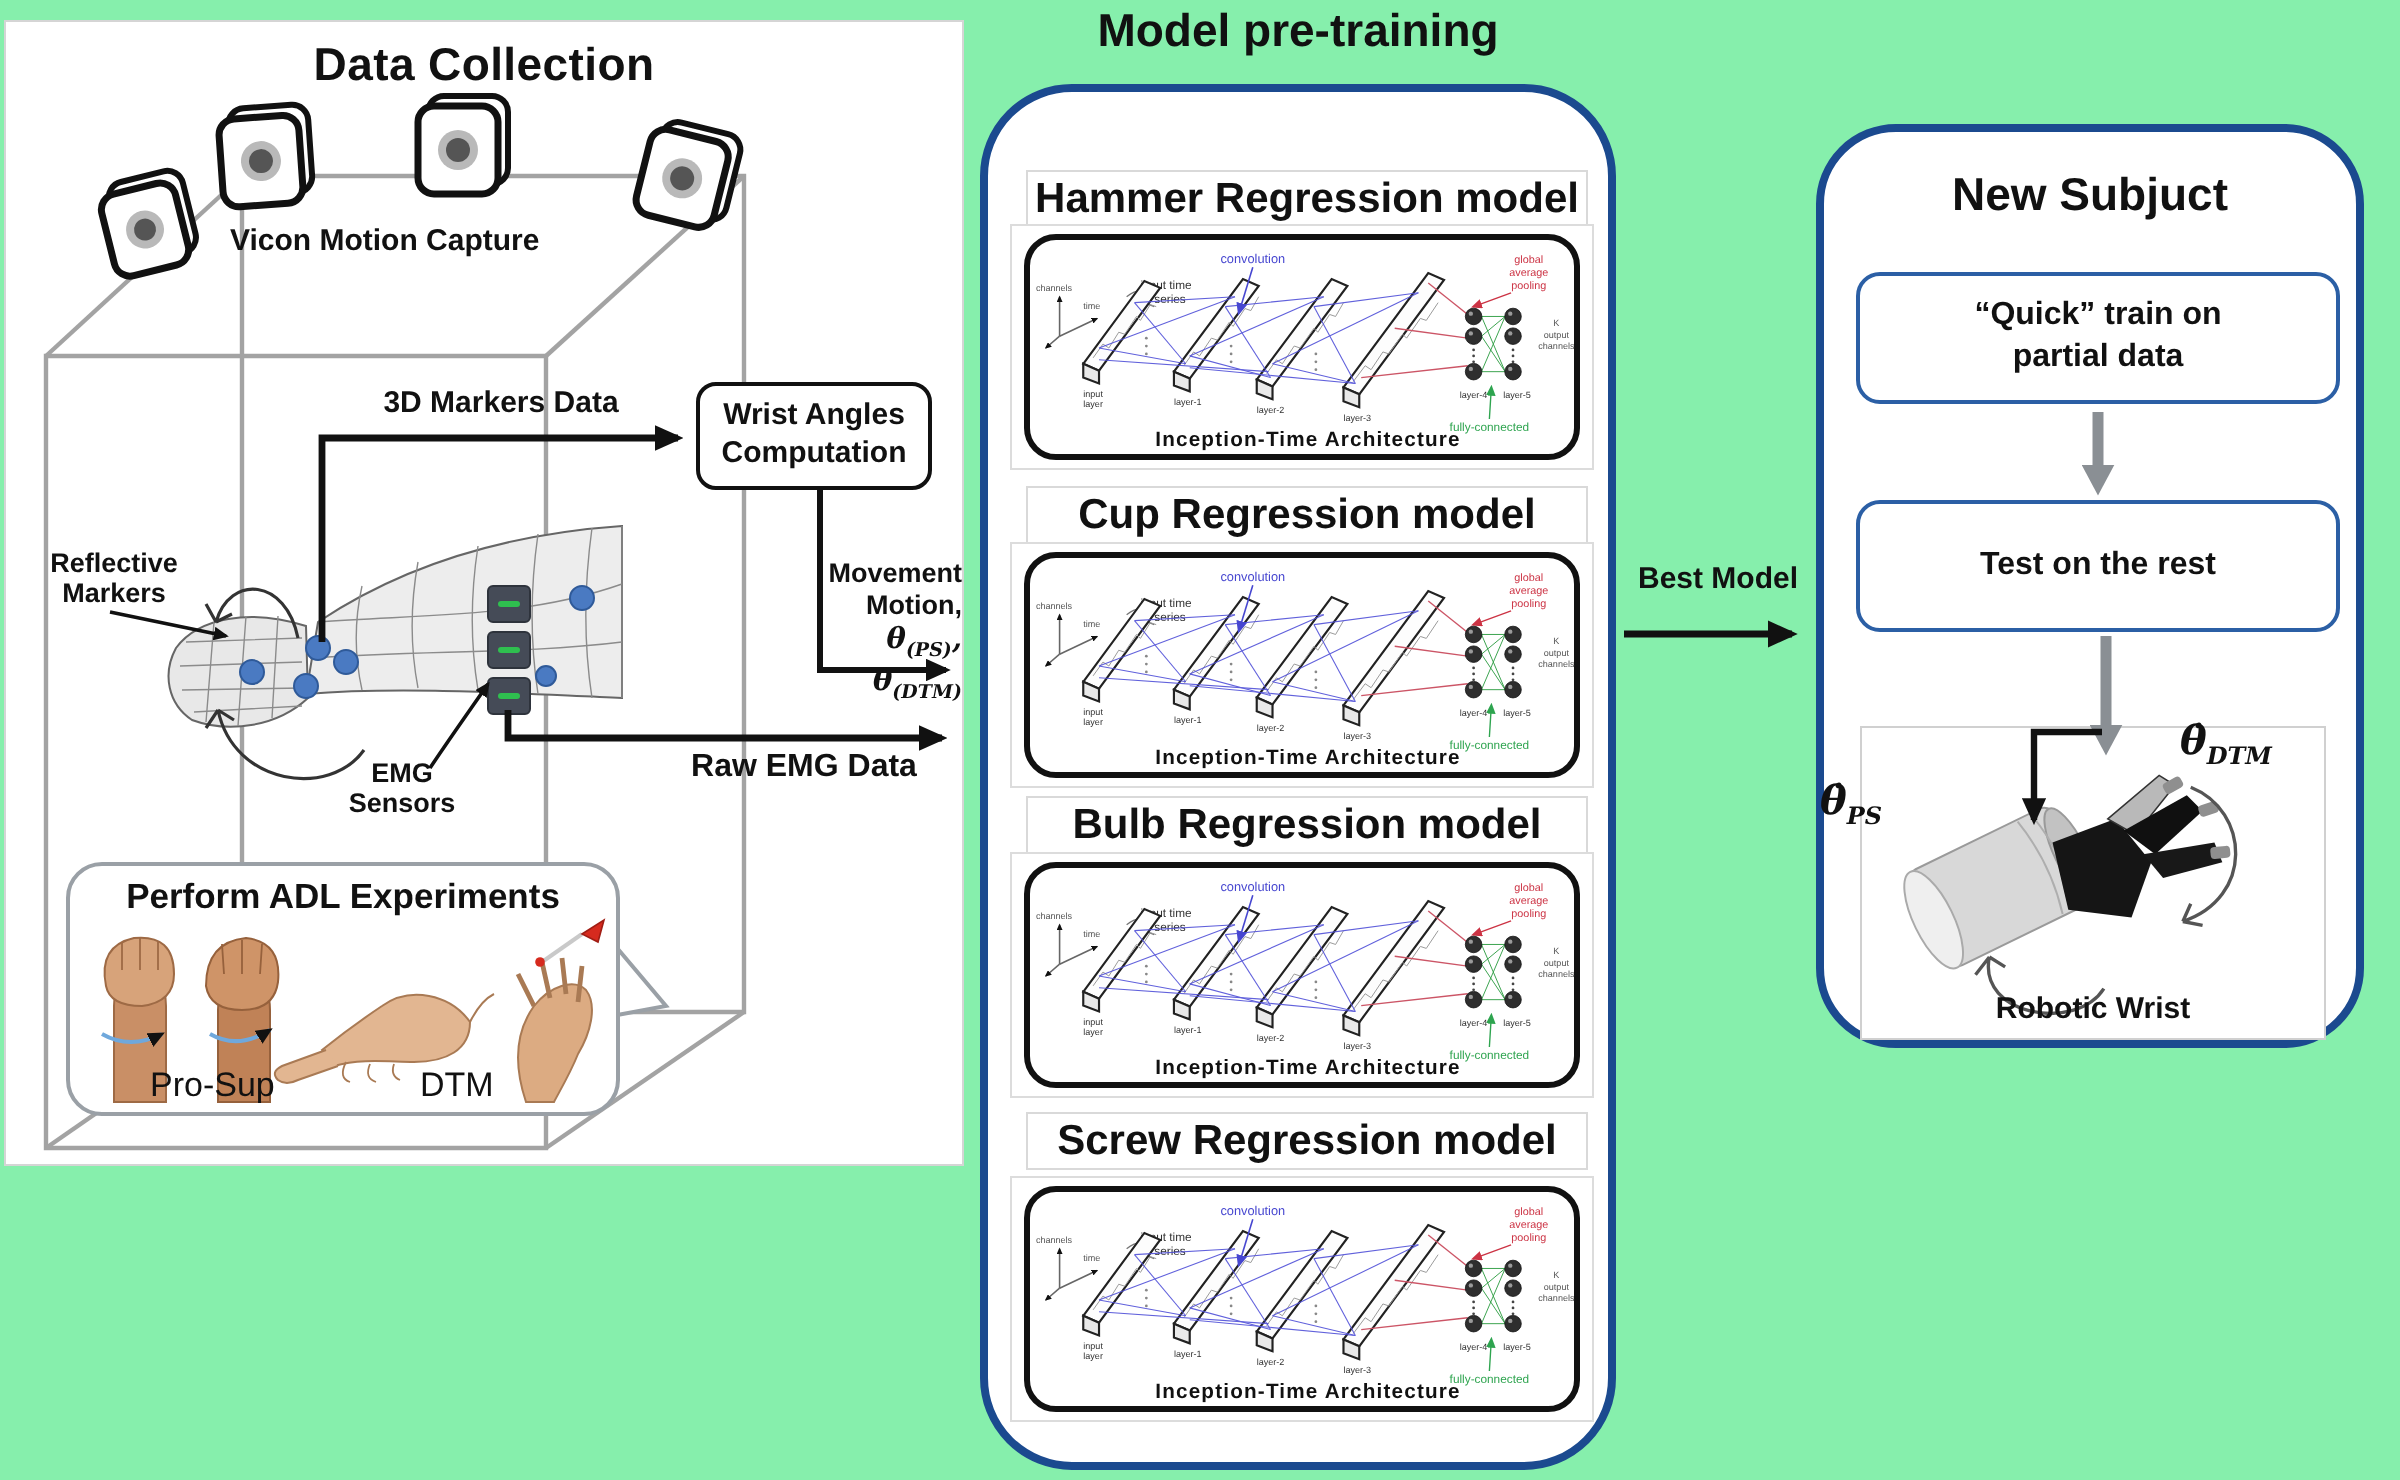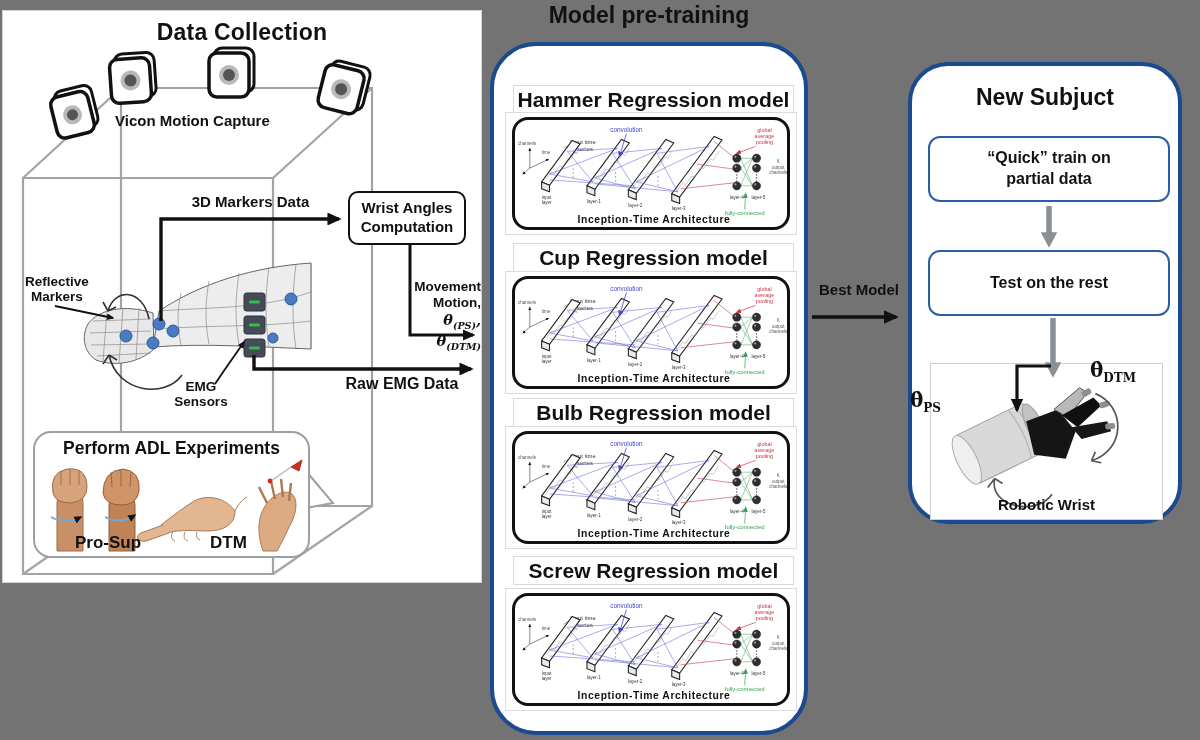--- a/index.html
+++ b/index.html
@@ -1,16 +1,16 @@
 <!DOCTYPE html>
 <html><head>
 <meta charset="utf-8">
 <style>
   html,body{margin:0;padding:0;background:#fff;}
-  .stage{position:relative;width:1200px;height:740px;background:#737373;overflow:hidden;
+  .stage{position:relative;width:1200px;height:740px;background:#86efac;overflow:hidden;
          font-family:"Liberation Sans",sans-serif;color:#111;}
   
   .dc-panel{position:absolute;left:2px;top:10px;width:480px;height:573px;
             border:1.5px solid #d5d5d5;background:#fff;box-sizing:border-box;}
   .dc-title{position:absolute;left:0;top:8px;width:100%;text-align:center;
             font-size:23px;font-weight:700;letter-spacing:.2px;}
   .dc-svg{position:absolute;left:0;top:0;width:480px;height:573px;}
   .lbl{position:absolute;font-weight:700;line-height:1.12;}
   .lbl-vicon{left:112px;top:102px;width:200px;font-size:15px;}
   .lbl-3dm{left:150px;top:183px;width:195px;font-size:15px;text-align:center;}
@@ -23,21 +23,21 @@
              font-size:15px;font-weight:700;line-height:1.25;}
   .mv-block{position:absolute;left:394px;top:236px;width:84px;text-align:right;
             font-size:13.5px;font-weight:700;line-height:1.2;margin-top:32px;}
   .mv-theta{font-family:"DejaVu Serif",serif;font-style:italic;font-size:14.5px;}
   .mv-theta sub{font-size:9.5px;font-style:italic;}
   
   .adl-bubble{position:absolute;left:30px;top:420px;width:277px;height:127px;
               border:2px solid #9aa0a6;border-radius:18px;background:#fff;box-sizing:border-box;}
   .adl-title{position:absolute;left:0;top:5px;width:100%;text-align:center;
              font-size:17.5px;font-weight:700;}
-  .adl-lbl{position:absolute;bottom:3px;font-size:17px;font-weight:700;}
+  .adl-lbl{position:absolute;bottom:3px;font-size:17px;font-weight:400;}
   .adl-hands{position:absolute;left:4px;top:26px;width:265px;height:96px;}
   
   .mp-title{position:absolute;left:490px;top:2px;width:318px;text-align:center;
             font-size:23px;font-weight:700;}
   .mp-container{position:absolute;left:490px;top:42px;width:318px;height:693px;
                 border:4.5px solid #1b4a8f;border-radius:46px;box-sizing:border-box;background:#fff;}
   .m-title{position:absolute;left:513px;width:279px;height:27px;border:1px solid #d9d9d9;
            background:#fff;text-align:center;font-size:21px;font-weight:700;line-height:27px;}
   .m-panel{position:absolute;left:505px;width:292px;height:123px;border:1px solid #dcdcdc;
            background:#fff;box-sizing:border-box;}
@@ -52,21 +52,21 @@
                 border:4.5px solid #1b4a8f;border-radius:40px;box-sizing:border-box;background:#fff;}
   .ns-title{position:absolute;left:908px;top:84px;width:274px;text-align:center;
             font-size:23px;font-weight:700;}
   .ns-box{position:absolute;left:928px;width:242px;height:66px;border:2px solid #2b5fa5;
           border-radius:12px;background:#fff;box-sizing:border-box;display:flex;flex-direction:column;
           justify-content:center;align-items:center;font-size:16px;font-weight:700;line-height:1.3;}
   .robot-panel{position:absolute;left:930px;top:363px;width:233px;height:157px;
                border:1px solid #d0d0d0;background:#fff;box-sizing:border-box;}
   .robot-lbl{position:absolute;left:930px;top:496px;width:233px;text-align:center;
              font-size:15px;font-weight:700;}
-  .theta{position:absolute;font-family:"DejaVu Serif",serif;font-weight:700;font-size:20px;}
+  .theta{position:absolute;font-family:"DejaVu Serif",serif;font-style:italic;font-weight:700;font-size:20px;}
   .theta sub{font-size:12px;}
   .overlay{position:absolute;left:0;top:0;width:1200px;height:740px;pointer-events:none;}
   .arch-cap{font-weight:700;letter-spacing:.6px;}
 </style>
 </head>
 <body>
 
 <div class="stage">
 
   <svg width="0" height="0" style="position:absolute" aria-hidden="true">

